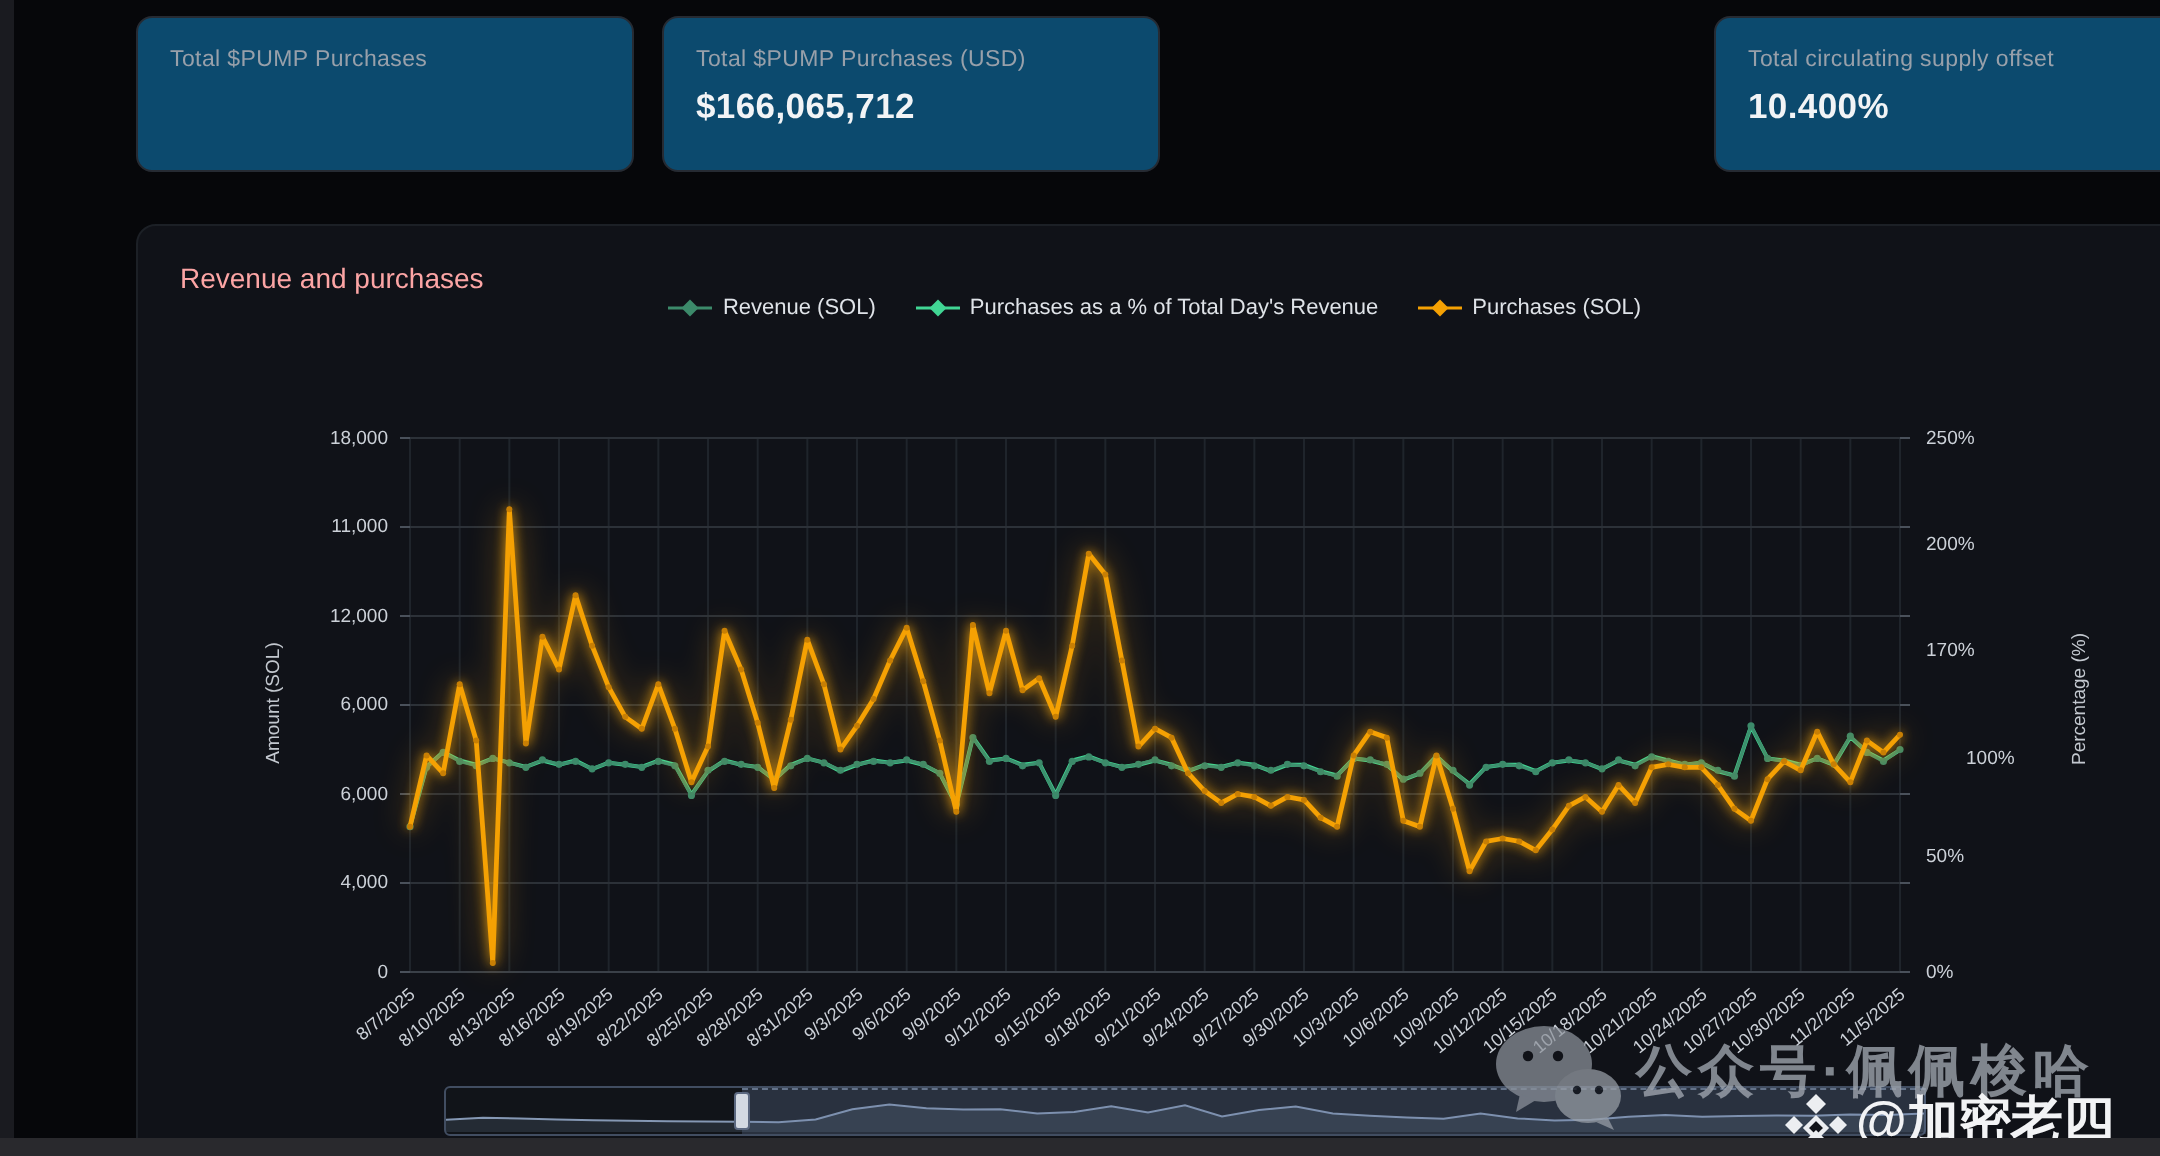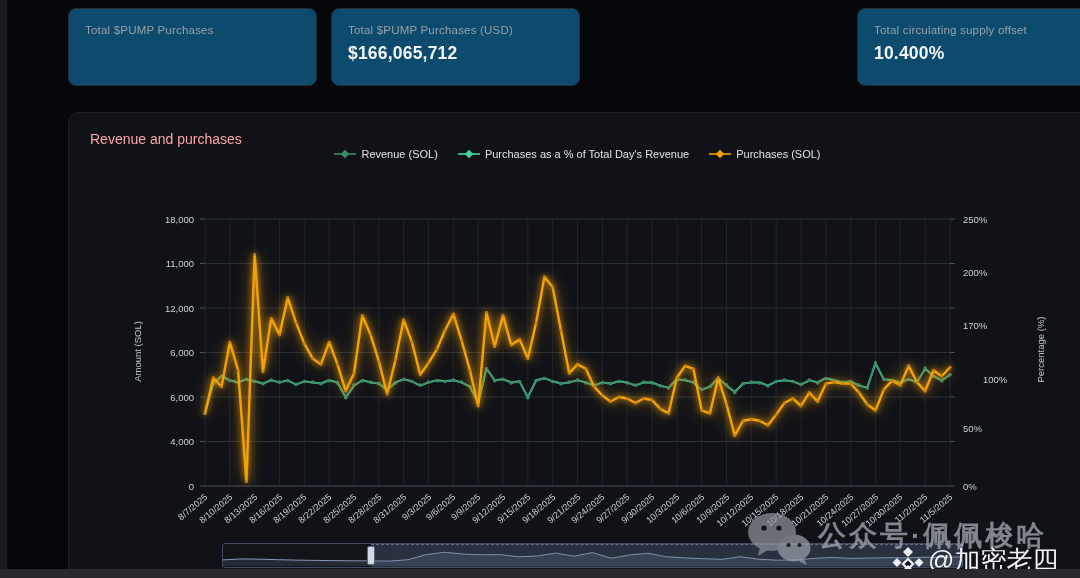--- a/index.html
+++ b/index.html
@@ -43,21 +43,21 @@
   .brush{position:absolute;left:222px;top:543px;width:741px;height:25px;box-sizing:border-box;
          border:1px solid #414d61;border-radius:3px;background:rgba(18,22,28,.55);}
   .brush-selected{position:absolute;left:148px;top:0;width:592px;height:23px;
                   background:rgba(105,126,160,.28);border-top:1px dashed rgba(150,170,200,.55);box-sizing:border-box;}
   .brush-handle{position:absolute;left:144px;top:2px;width:8px;height:19px;border-radius:2px;
                 background:#d3d9e2;border:1px solid #5b6880;box-sizing:border-box;}
 
   
   .wm1{position:absolute;left:818px;top:517px;font-size:28px;font-weight:bold;
        color:rgba(160,166,176,.78);letter-spacing:3px;white-space:nowrap;}
-  .wm2{position:absolute;left:928px;top:543px;font-size:26px;font-weight:normal;color:#f2f3f5;white-space:nowrap;}
+  .wm2{position:absolute;left:928px;top:543px;font-size:26px;font-weight:bold;color:#f2f3f5;white-space:nowrap;}
   .wechat-icon{position:absolute;left:746px;top:510px;opacity:.72;}
   .binance-icon{position:absolute;left:892px;top:546px;}
 </style>
 </head>
 <body>
 
 <div id="app">
   <div class="leftstrip"></div>
 
   <div class="card" style="left:68px">

